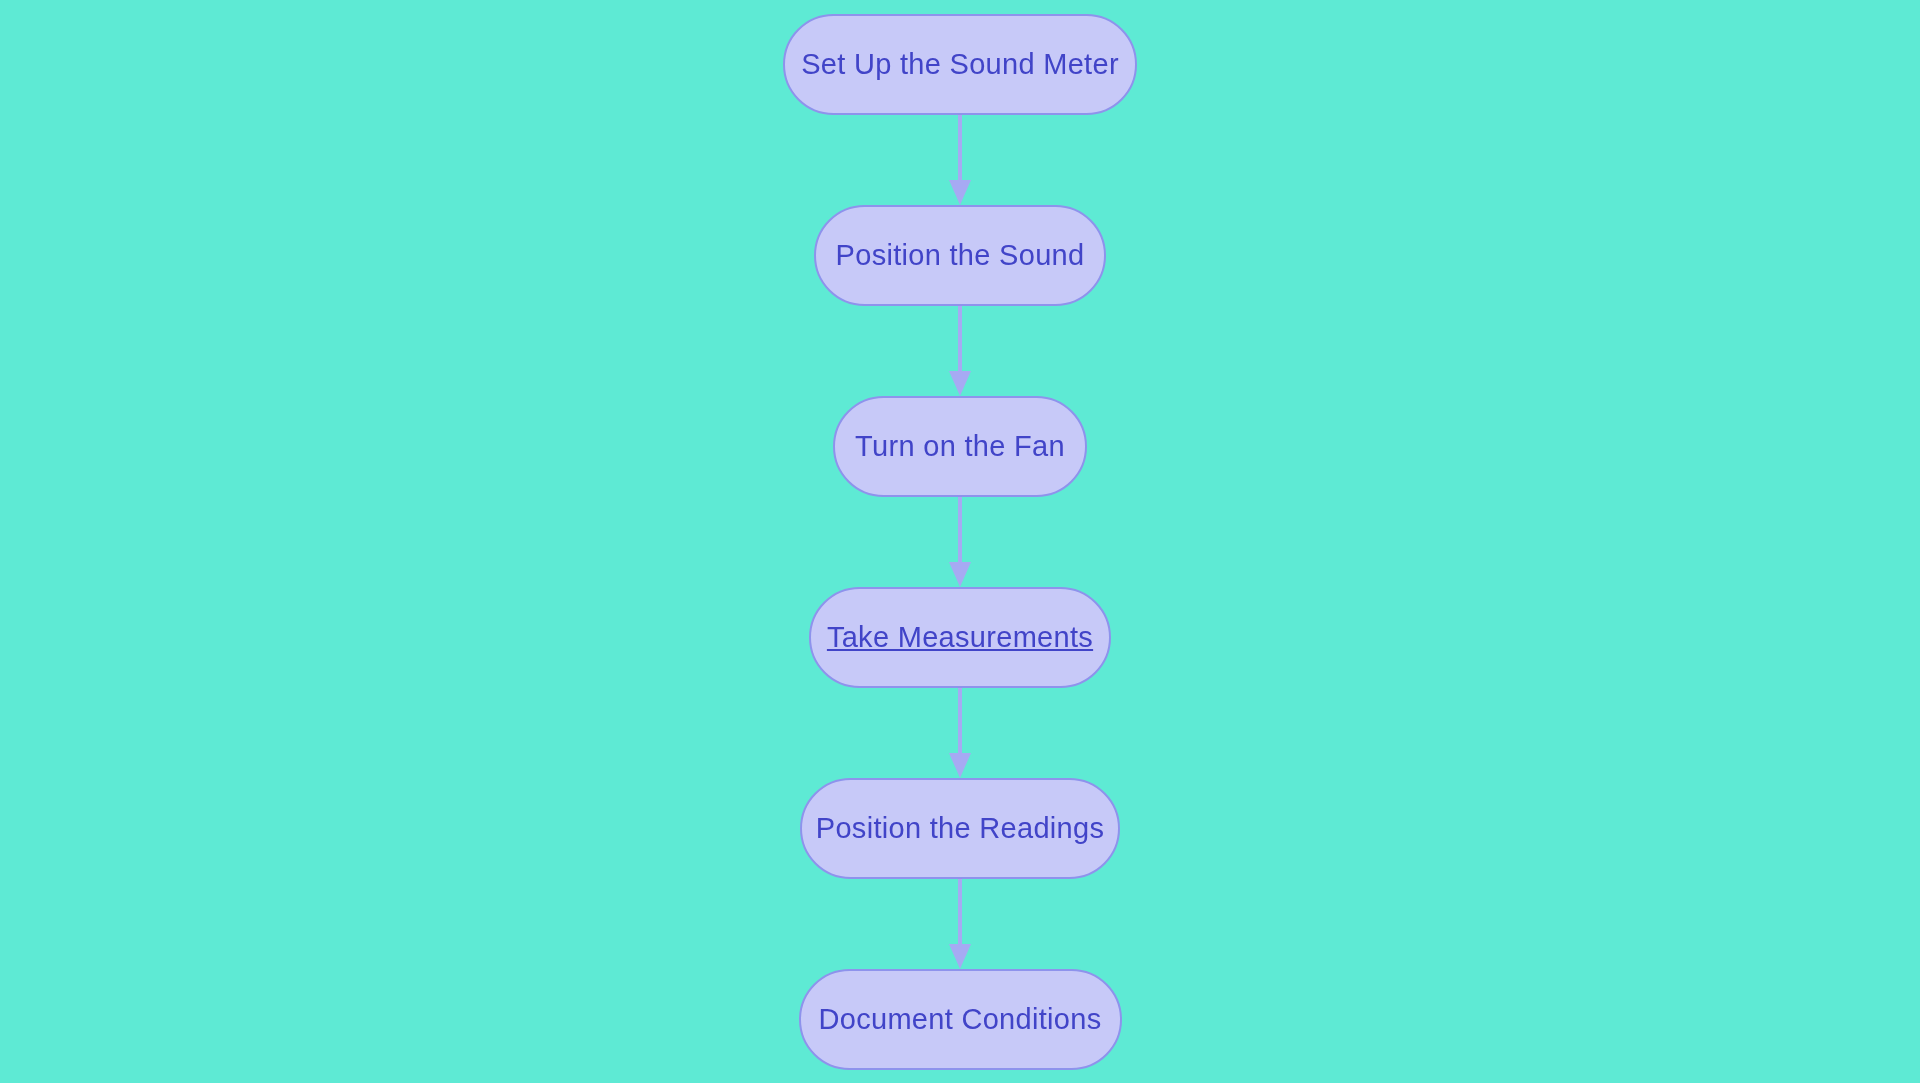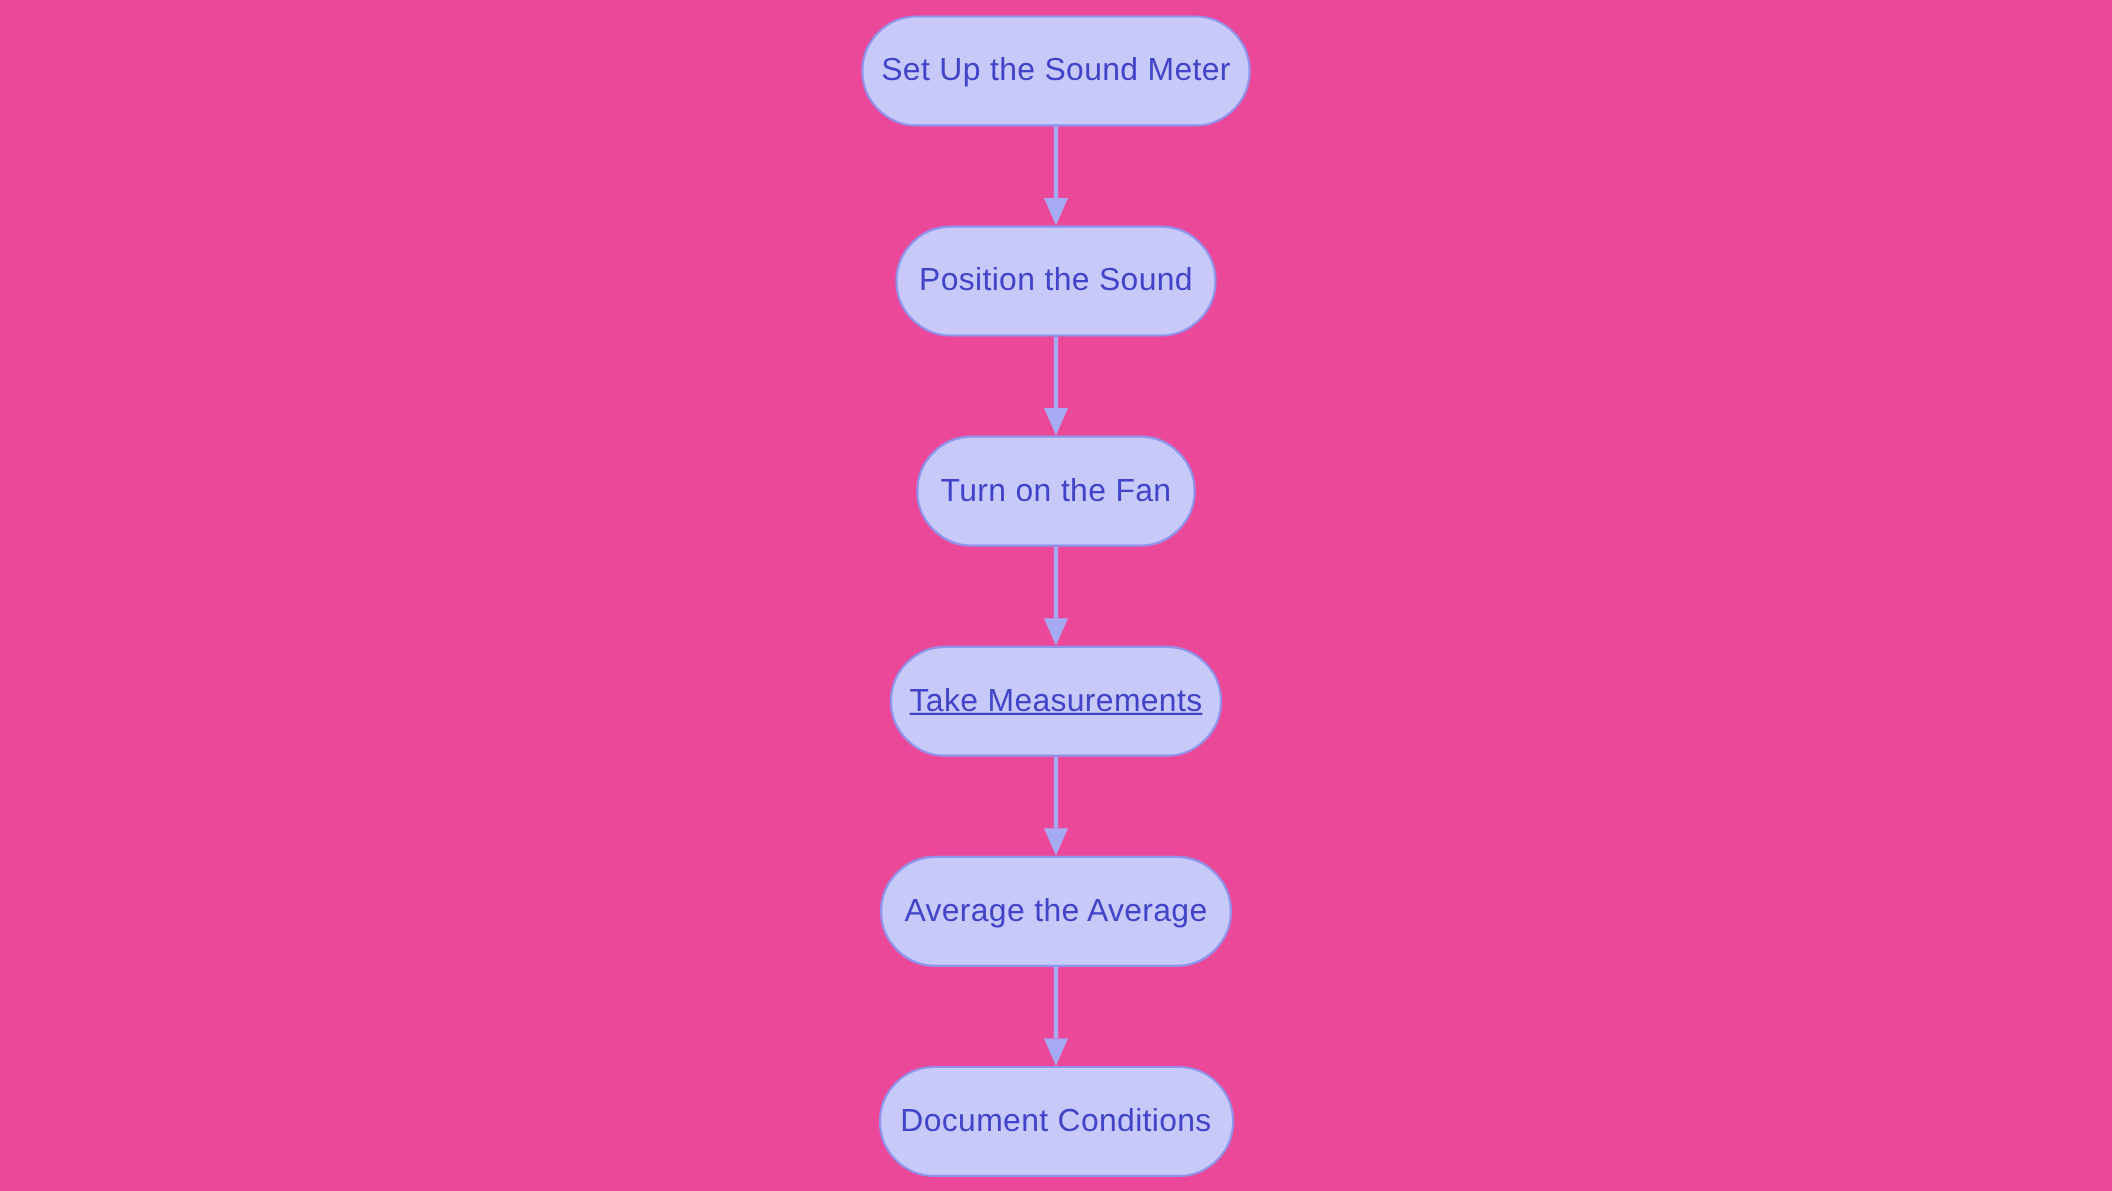--- a/index.html
+++ b/index.html
@@ -5,21 +5,21 @@
   html, body {
     margin: 0;
     padding: 0;
     background: #ffffff;
     font-family: "Liberation Sans", "DejaVu Sans", sans-serif;
   }
   .canvas {
     position: relative;
     width: 1920px;
     height: 1083px;
-    background: #ec4899;
+    background: #5eead4;
     overflow: hidden;
   }
   .flow-column {
     position: absolute;
     top: 14px;
     left: 0;
     width: 1920px;
     display: flex;
     flex-direction: column;
     align-items: center;
@@ -102,21 +102,21 @@
     <div class="flow-node w3">
       <span>Take Measurements</span>
     </div>
 
     <div class="connector">
       <div class="stem"></div>
       <div class="arrowhead"></div>
     </div>
 
     <div class="flow-node w4">
-      <span>Average the Average</span>
+      <span>Position the Readings</span>
     </div>
 
     <div class="connector">
       <div class="stem"></div>
       <div class="arrowhead"></div>
     </div>
 
     <div class="flow-node w5">
       <span>Document Conditions</span>
     </div>

